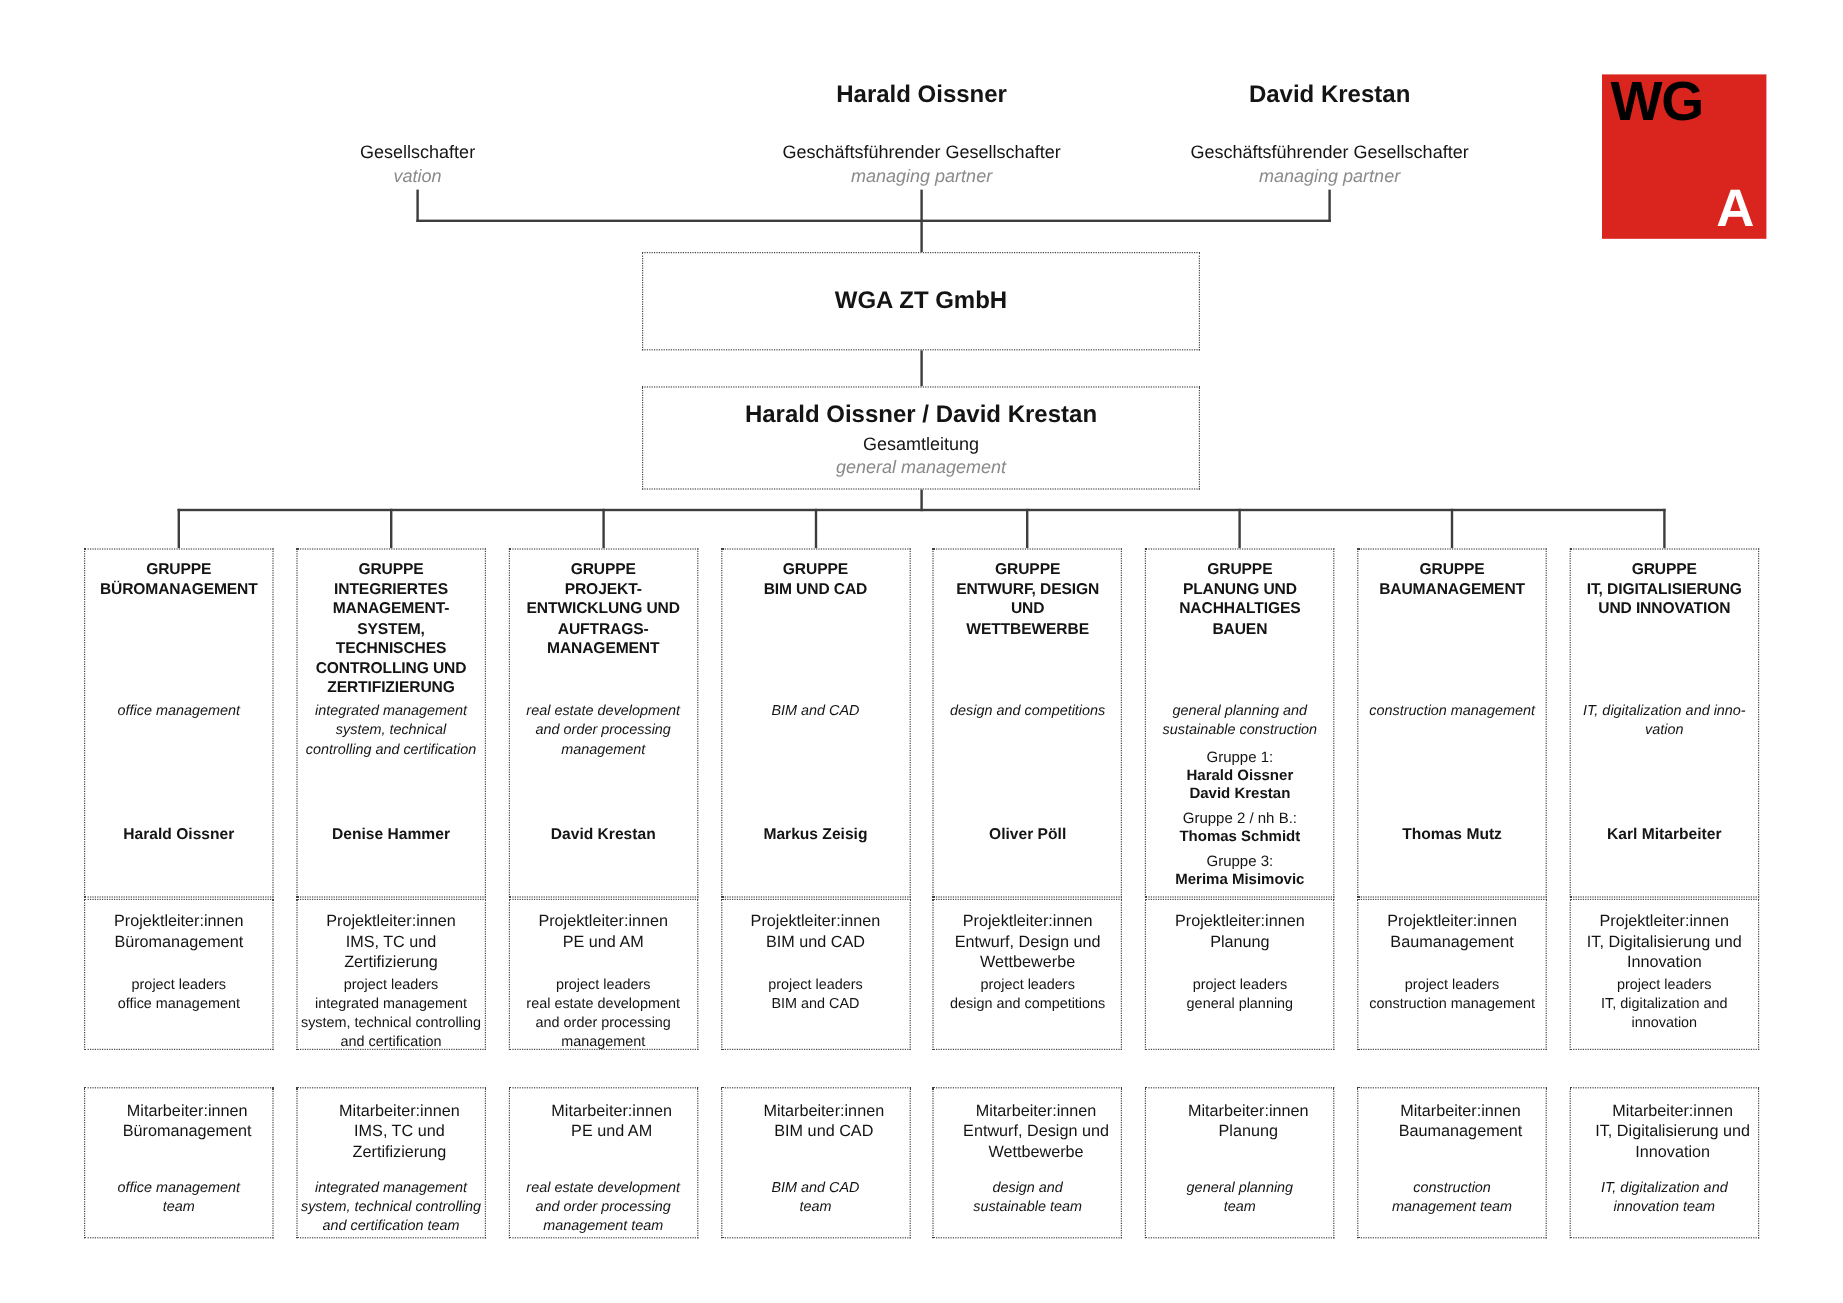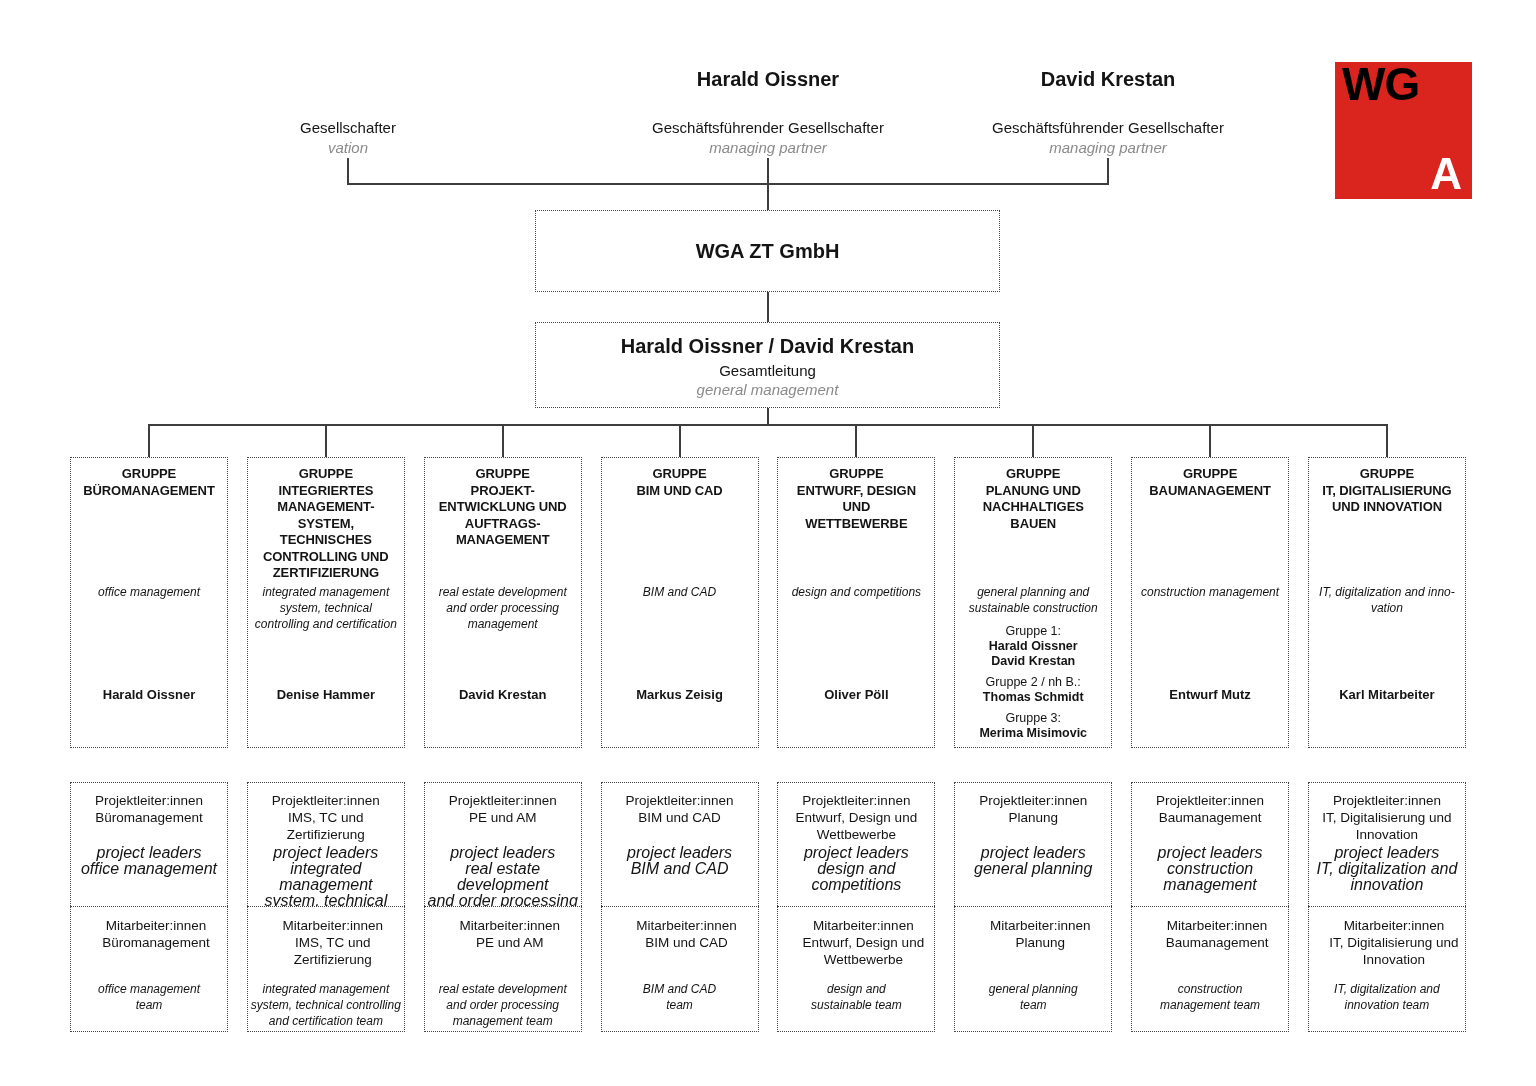--- a/index.html
+++ b/index.html
@@ -29,34 +29,34 @@
   #company-box .c-title{font-size:20px;font-weight:bold;}
   #management-box{left:535px;top:322px;width:465px;height:86px;padding-top:11px;}
   .m-names{font-size:20px;font-weight:bold;line-height:25px;}
   .m-role{font-size:15px;line-height:19px;margin-top:2px;}
   .m-role-en{font-size:15px;line-height:19px;font-style:italic;color:#8a8a8a;}
 
   
   .row{position:absolute;left:70px;width:1396px;display:grid;
        grid-template-columns:repeat(8,158px);justify-content:space-between;}
   #groups-row{top:457px;height:291px;}
-  #pl-row{top:782px;height:126px;}
+  #pl-row{top:749px;height:126px;}
   #ma-row{top:906px;height:126px;}
   .gbox{border:1px dotted #444;box-sizing:border-box;position:relative;text-align:center;background:#fff;}
 
   .g-title{position:absolute;top:8px;left:1px;right:1px;font-size:13px;font-weight:bold;line-height:16.5px;letter-spacing:-0.1px;white-space:pre-line;}
   .g-sub{position:absolute;top:126px;left:1px;right:1px;font-size:12px;font-style:italic;line-height:16px;white-space:pre-line;}
   .g-name{position:absolute;top:229px;left:1px;right:1px;font-size:13px;font-weight:bold;}
   .g-subgroups{position:absolute;top:166px;left:1px;right:1px;}
   .sg{margin-bottom:6px;}
   .sg-label{font-size:12.5px;line-height:15px;}
   .sg-names{font-size:12.5px;line-height:15px;font-weight:bold;white-space:pre-line;}
 
   .pl-title{position:absolute;top:9px;left:1px;right:1px;font-size:13.5px;line-height:17px;white-space:pre-line;}
-  .pl-sub{position:absolute;top:62px;left:1px;right:1px;font-size:16px;font-style:italic;line-height:16px;white-space:pre-line;}
+  .pl-sub{position:absolute;top:62px;left:1px;right:1px;font-size:12px;line-height:16px;white-space:pre-line;}
   .ma-title{position:absolute;top:10px;left:15px;right:1px;font-size:13.5px;line-height:17px;white-space:pre-line;}
   .ma-sub{position:absolute;top:74px;left:1px;right:1px;font-size:12px;font-style:italic;line-height:16px;white-space:pre-line;}
 </style>
 </head>
 <body>
 
 <div class="canvas">
 
   <div class="entity" id="entity-1">
     <div class="e-role">Gesellschafter</div>
@@ -173,21 +173,21 @@
           <div class="sg">
             <div class="sg-label">Gruppe 3:</div>
             <div class="sg-names">Merima Misimovic</div>
           </div>
         </div>
       </div>
       <div class="gbox">
         <div class="g-title">GRUPPE
 BAUMANAGEMENT</div>
         <div class="g-sub">construction management</div>
-        <div class="g-name">Entwurf Mutz</div>
+        <div class="g-name">Thomas Mutz</div>
       </div>
       <div class="gbox">
         <div class="g-title">GRUPPE
 IT, DIGITALISIERUNG
 UND INNOVATION</div>
         <div class="g-sub">IT, digitalization and inno-
 vation</div>
         <div class="g-name">Karl Mitarbeiter</div>
       </div>
     </div>

